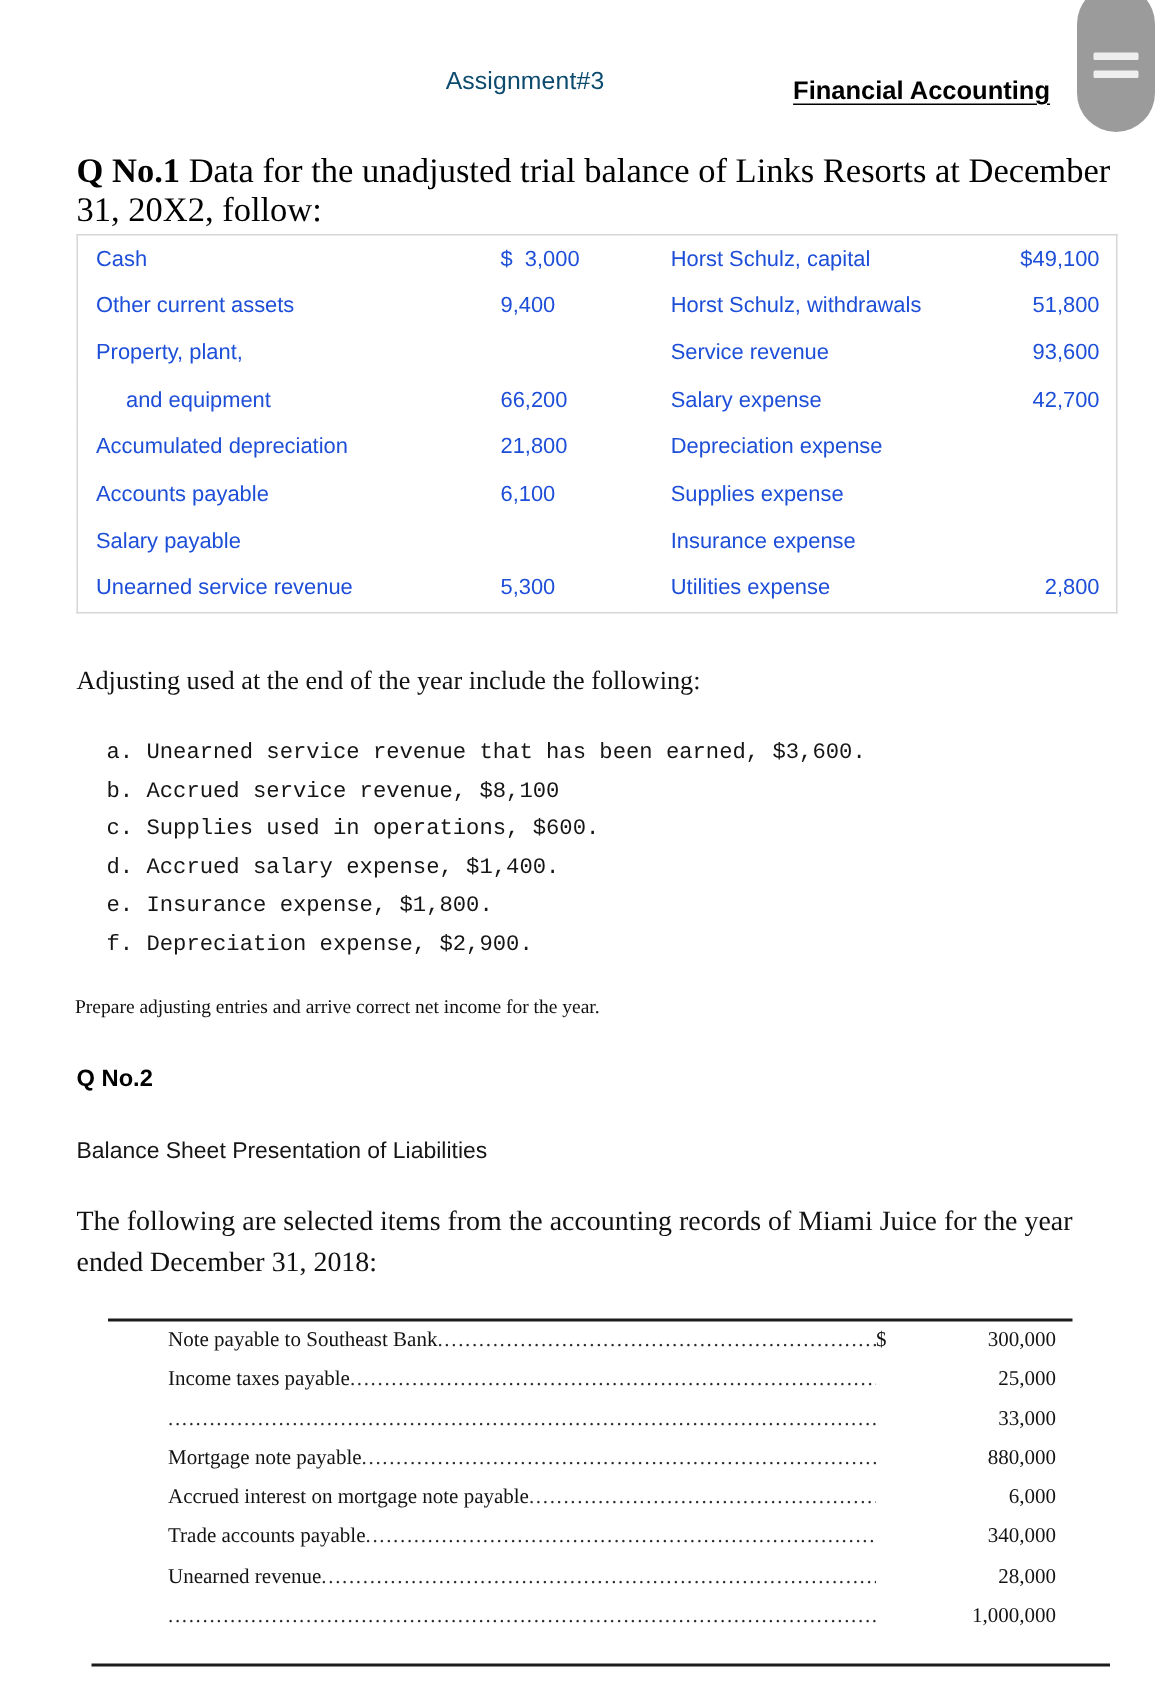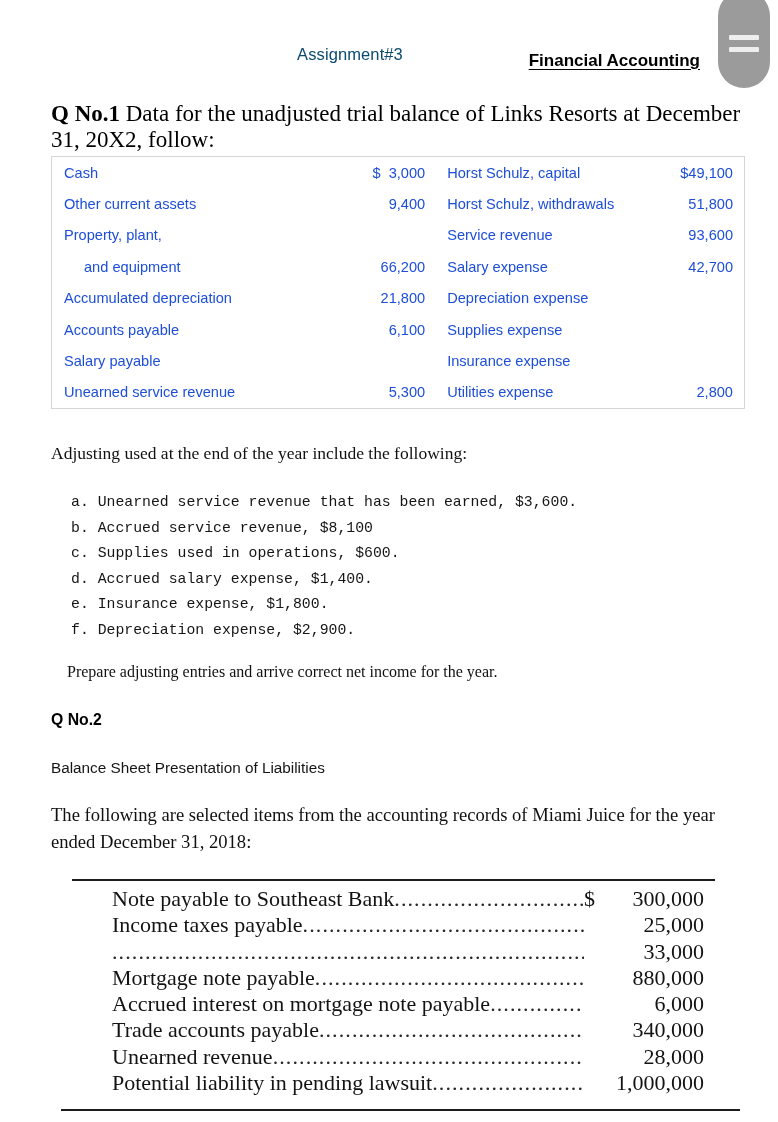--- a/index.html
+++ b/index.html
@@ -97,21 +97,21 @@
     font-size: 14.6px;
     color: #1d4ed8;
   }
   .tb-table td {
     padding: 0;
     height: 31.4px;
     vertical-align: middle;
     border: none;
   }
   .tb-table td.c-lbl1 { width: 252px; padding-left: 12px; }
-  .tb-table td.c-val1 { width: 92px; text-align: right; white-space: pre; }
+  .tb-table td.c-val1 { width: 92px; white-space: pre; }
   .tb-table td.c-lbl2 { width: 235px; padding-left: 22px; }
   .tb-table td.c-val2 { text-align: right; padding-right: 11px; }
   .tb-table td.indent { padding-left: 32px; }
 
   
   .adj-intro {
     position: absolute;
     left: 51px;
     top: 443px;
     font-family: "Liberation Serif", serif;
@@ -129,24 +129,24 @@
     color: #151515;
   }
   .adj-list .ai {
     height: 25.5px;
     line-height: 25.5px;
     white-space: nowrap;
   }
 
   .prep-line {
     position: absolute;
-    left: 67px;
+    left: 50px;
     top: 663px;
     font-family: "Liberation Serif", serif;
-    font-size: 16px;
+    font-size: 13px;
     color: #111;
   }
 
   .q2-label {
     position: absolute;
     left: 51px;
     top: 711px;
     font-family: "Liberation Sans", sans-serif;
     font-size: 15.8px;
     font-weight: bold;
@@ -189,21 +189,21 @@
     height: 0;
     border-top: 2.6px solid #1c1c1c;
   }
 
   .liab-list {
     position: absolute;
     left: 112px;
     top: 886px;
     width: 592px;
     font-family: "Liberation Serif", serif;
-    font-size: 22px;
+    font-size: 14px;
     color: #131313;
   }
   .liab-row {
     display: flex;
     align-items: baseline;
     height: 26.3px;
   }
   .liab-name { white-space: nowrap; }
   .liab-dots {
     flex: 1 1 auto;
@@ -345,21 +345,20 @@
         <span class="liab-cur"></span>
         <span class="liab-amt">340,000</span>
       </div>
       <div class="liab-row">
         <span class="liab-name">Unearned revenue</span>
         <span class="liab-dots">........................................................................................................................</span>
         <span class="liab-cur"></span>
         <span class="liab-amt">28,000</span>
       </div>
       <div class="liab-row">
-        <span class="liab-name">Potential liability in pending lawsuit</span>
         <span class="liab-dots">........................................................................................................................</span>
         <span class="liab-cur"></span>
         <span class="liab-amt">1,000,000</span>
       </div>
     </div>
   <div class="rule-bottom"></div>
 
 </div>
 
 </body></html>

